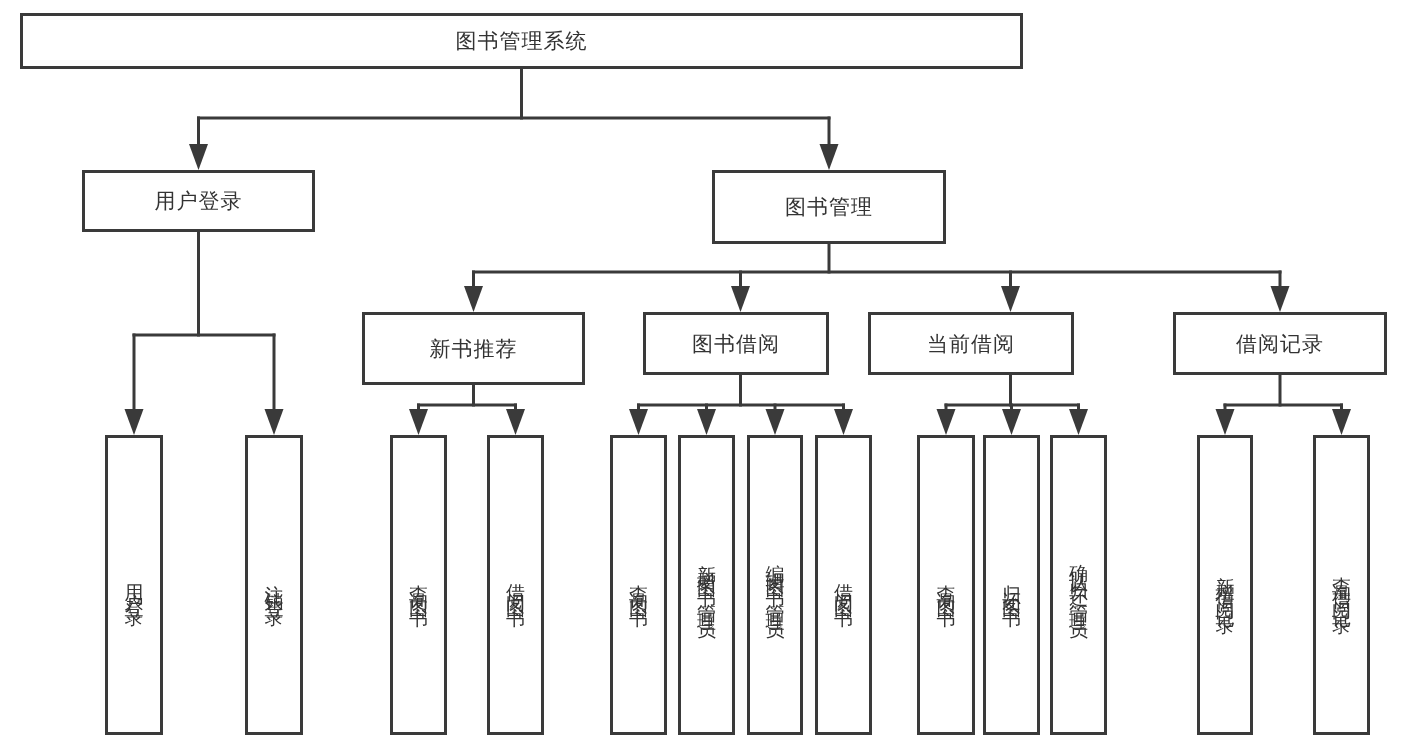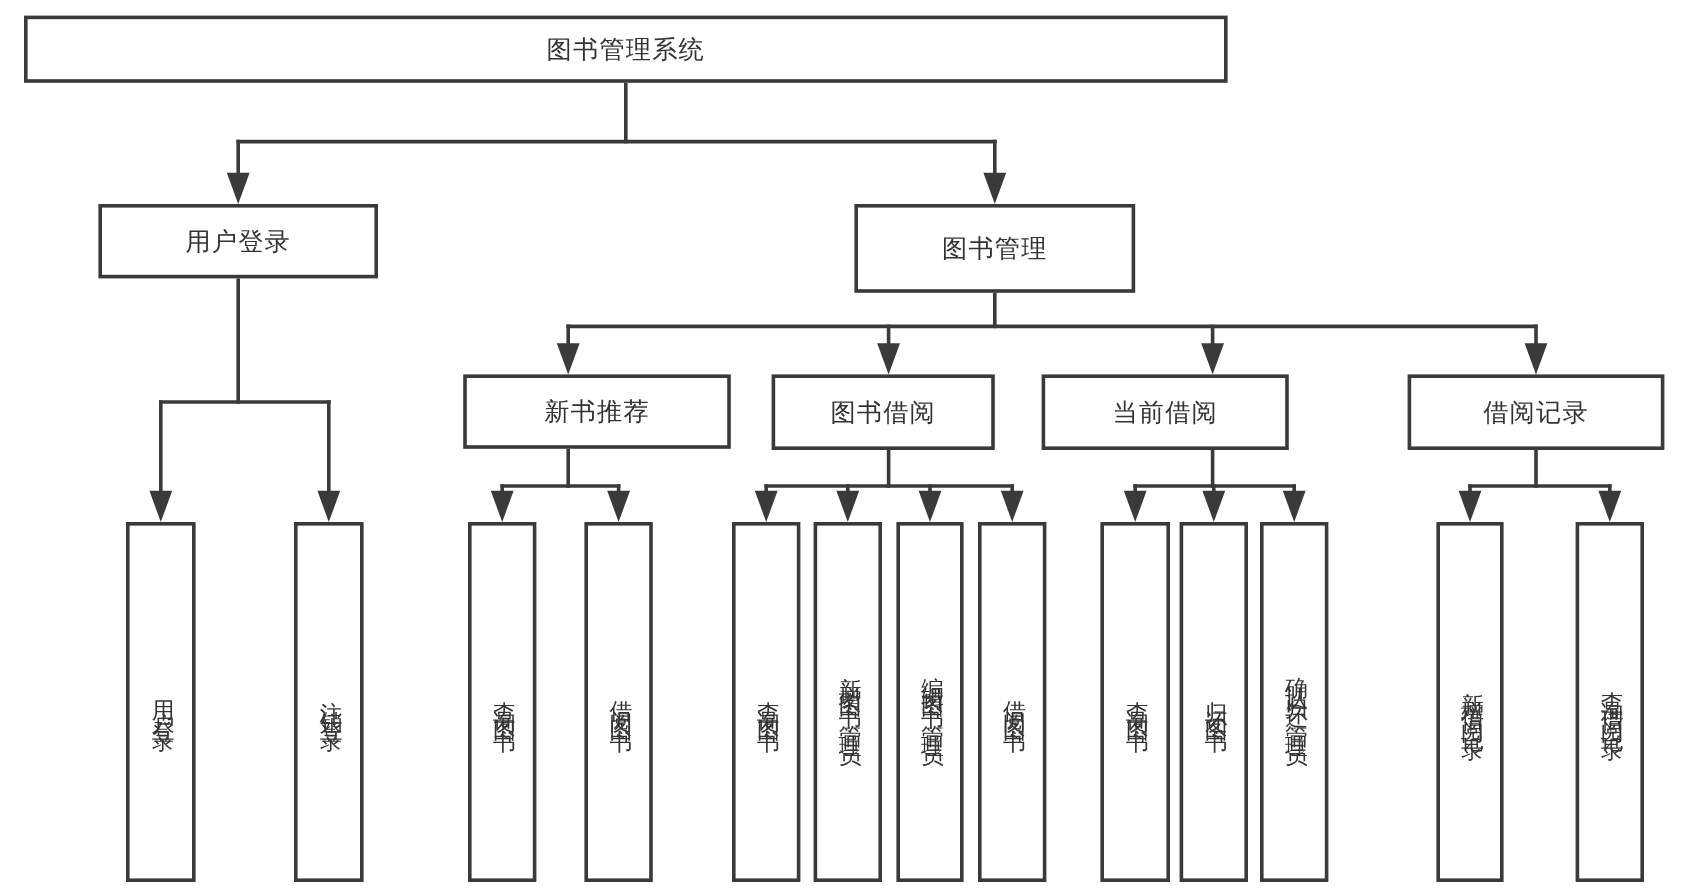--- a/index.html
+++ b/index.html
@@ -1,21 +1,21 @@
 <!DOCTYPE html>
 <html><head>
 <meta charset="utf-8">
 <style>
   html, body { margin: 0; padding: 0; background: #ffffff; }
   .stage {
     position: relative;
     width: 1405px;
     height: 747px;
     background: var(--bg, #ffffff);
-    font-family: Liberation Mono, monospace;
+    font-family: Liberation Sans, sans-serif;
     overflow: hidden;
   }
   #edges {
     position: absolute;
     left: 0; top: 0;
     width: 1405px; height: 747px;
     z-index: 1;
   }
   .node {
     position: absolute;
@@ -113,21 +113,21 @@
   <div id="nodes">
       <div class="node horizontal" style="left: 20px; top: 13px; width: 1003px; height: 56px;">
         <span>图书管理系统</span>
       </div>
       <div class="node horizontal" style="left: 82px; top: 170px; width: 233px; height: 62px;">
         <span>用户登录</span>
       </div>
       <div class="node horizontal" style="left: 712px; top: 170px; width: 234px; height: 74px;">
         <span>图书管理</span>
       </div>
-      <div class="node horizontal" style="left: 362px; top: 312px; width: 223px; height: 62px; margin-left: 24px;">
+      <div class="node horizontal" style="left: 362px; top: 312px; width: 223px; height: 73px;">
         <span>新书推荐</span>
       </div>
       <div class="node horizontal" style="left: 643px; top: 312px; width: 186px; height: 63px;">
         <span>图书借阅</span>
       </div>
       <div class="node horizontal" style="left: 868px; top: 312px; width: 206px; height: 63px;">
         <span>当前借阅</span>
       </div>
       <div class="node horizontal" style="left: 1173px; top: 312px; width: 214px; height: 63px;">
         <span>借阅记录</span>

